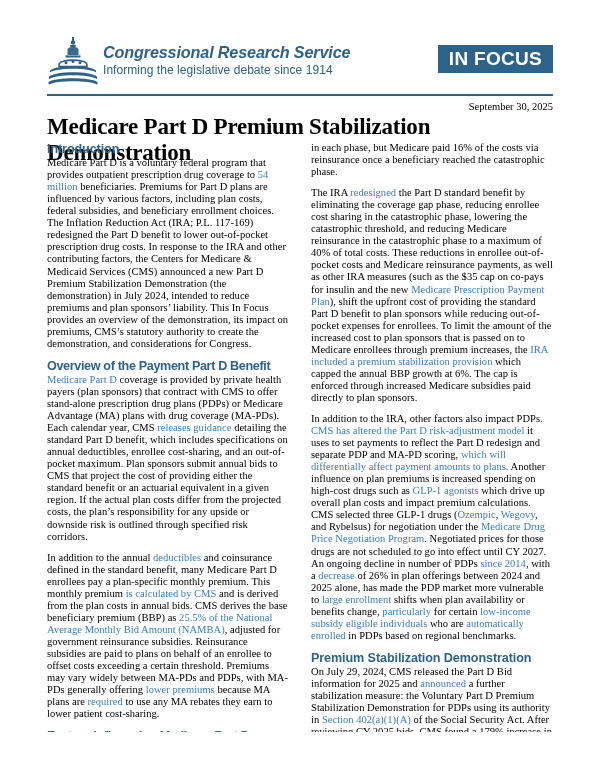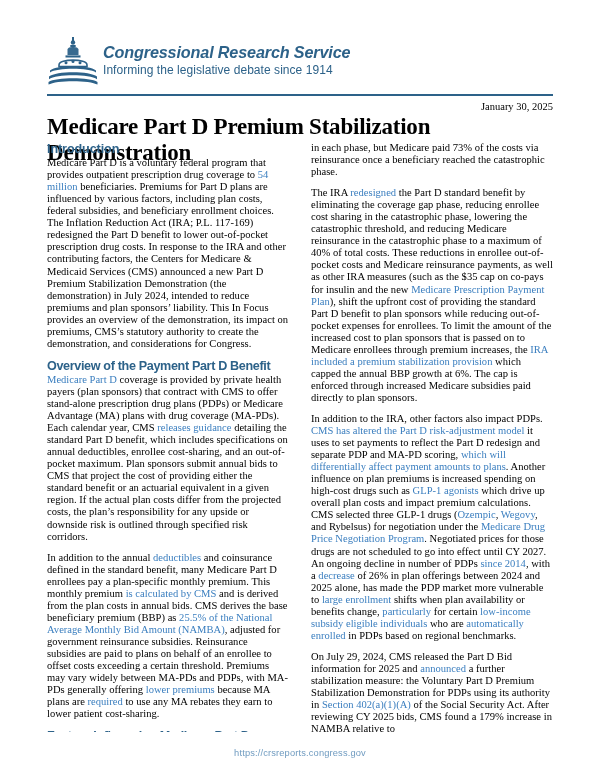--- a/index.html
+++ b/index.html
@@ -200,25 +200,26 @@
             <path d="M1.5 46.0 C9 41.0 43 41.0 50.5 46.0 L50.5 48.6 C43 44.0 9 44.0 1.5 48.6 Z"></path>
           </g>
         </svg>
       </div>
       <div class="logo-text">
         <div class="logo-title">Congressional Research Service</div>
         <div class="logo-sub">Informing the legislative debate since 1914</div>
       </div>
     </div>
 
+    <div class="badge">IN FOCUS</div>
   </div>
 
   <div class="rule"></div>
 
-  <div class="pubdate">January 30, 2025</div>
+  <div class="pubdate">September 30, 2025</div>
   <div class="doc-title">Medicare Part D Premium Stabilization Demonstration</div>
 
   <div class="cols">
 
     <div class="col col-left">
 
       <h2 class="sect">Introduction</h2>
 
       <p class="body"><span>Medicare Part D is a voluntary federal program that provides outpatient prescription drug coverage to </span><a class="lnk" href="#">54 million</a><span> beneficiaries. Premiums for Part D plans are influenced by various factors, including plan costs, federal subsidies, and beneficiary enrollment choices. The Inflation Reduction Act (IRA; P.L. 117-169) redesigned the Part D benefit to lower out-of-pocket prescription drug costs. In response to the IRA and other contributing factors, the Centers for Medicare &amp; Medicaid Services (CMS) announced a new Part D Premium Stabilization Demonstration (the demonstration) in July 2024, intended to reduce premiums and plan sponsors’ liability. This In Focus provides an overview of the demonstration, its impact on premiums, CMS’s statutory authority to create the demonstration, and considerations for Congress.</span></p>
 
@@ -227,29 +228,27 @@
       <p class="body"><a class="lnk" href="#">Medicare Part D</a><span> coverage is provided by private health payers (plan sponsors) that contract with CMS to offer stand-alone prescription drug plans (PDPs) or Medicare Advantage (MA) plans with drug coverage (MA-PDs). Each calendar year, CMS </span><a class="lnk" href="#">releases guidance</a><span> detailing the standard Part D benefit, which includes specifications on annual deductibles, enrollee cost-sharing, and an out-of-pocket maximum. Plan sponsors submit annual bids to CMS that project the cost of providing either the standard benefit or an actuarial equivalent in a given region. If the actual plan costs differ from the projected costs, the plan’s responsibility for any upside or downside risk is outlined through specified risk corridors.</span></p>
 
       <p class="body"><span>In addition to the annual </span><a class="lnk" href="#">deductibles</a><span> and coinsurance defined in the standard benefit, many Medicare Part D enrollees pay a plan-specific monthly premium. This monthly premium </span><a class="lnk" href="#">is calculated by CMS</a><span> and is derived from the plan costs in annual bids. CMS derives the base beneficiary premium (BBP) as </span><a class="lnk" href="#">25.5% of the National Average Monthly Bid Amount (NAMBA)</a><span>, adjusted for government reinsurance subsidies. Reinsurance subsidies are paid to plans on behalf of an enrollee to offset costs exceeding a certain threshold. Premiums may vary widely between MA-PDs and PDPs, with MA-PDs generally offering </span><a class="lnk" href="#">lower premiums</a><span> because MA plans are </span><a class="lnk" href="#">required</a><span> to use any MA rebates they earn to lower patient cost-sharing.</span></p>
 
       <h2 class="sect tight">Factors Influencing Medicare Part D Premiums in 2025</h2>
 
     </div>
 
     <div class="col col-right">
 
-      <p class="body">in each phase, but Medicare paid 73% of the costs via reinsurance once a beneficiary reached the catastrophic phase.</p>
+      <p class="body">in each phase, but Medicare paid 16% of the costs via reinsurance once a beneficiary reached the catastrophic phase.</p>
 
       <p class="body"><span>The IRA </span><a class="lnk" href="#">redesigned</a><span> the Part D standard benefit by eliminating the coverage gap phase, reducing enrollee cost sharing in the catastrophic phase, lowering the catastrophic threshold, and reducing Medicare reinsurance in the catastrophic phase to a maximum of 40% of total costs. These reductions in enrollee out-of-pocket costs and Medicare reinsurance payments, as well as other IRA measures (such as the $35 cap on co-pays for insulin and the new </span><a class="lnk" href="#">Medicare Prescription Payment Plan</a><span>), shift the upfront cost of providing the standard Part D benefit to plan sponsors while reducing out-of-pocket expenses for enrollees. To limit the amount of the increased cost to plan sponsors that is passed on to Medicare enrollees through premium increases, the </span><a class="lnk" href="#">IRA included a premium stabilization provision</a><span> which capped the annual BBP growth at 6%. The cap is enforced through increased Medicare subsidies paid directly to plan sponsors.</span></p>
 
       <p class="body"><span>In addition to the IRA, other factors also impact PDPs. </span><a class="lnk" href="#">CMS has altered the Part D risk-adjustment model</a><span> it uses to set payments to reflect the Part D redesign and separate PDP and MA-PD scoring, </span><a class="lnk" href="#">which will differentially affect payment amounts to plans</a><span>. Another influence on plan premiums is increased spending on high-cost drugs such as </span><a class="lnk" href="#">GLP-1 agonists</a><span> which drive up overall plan costs and impact premium calculations. CMS selected three GLP-1 drugs (</span><a class="lnk" href="#">Ozempic</a><span>, </span><a class="lnk" href="#">Wegovy</a><span>, and Rybelsus) for negotiation under the </span><a class="lnk" href="#">Medicare Drug Price Negotiation Program</a><span>. Negotiated prices for those drugs are not scheduled to go into effect until CY 2027. An ongoing decline in number of PDPs </span><a class="lnk" href="#">since 2014</a><span>, with a </span><a class="lnk" href="#">decrease</a><span> of 26% in plan offerings between 2024 and 2025 alone, has made the PDP market more vulnerable to </span><a class="lnk" href="#">large enrollment</a><span> shifts when plan availability or benefits change, </span><a class="lnk" href="#">particularly</a><span> for certain </span><a class="lnk" href="#">low-income subsidy eligible individuals</a><span> who are </span><a class="lnk" href="#">automatically enrolled</a><span> in PDPs based on regional benchmarks.</span></p>
 
+      <h2 class="sect">Premium Stabilization Demonstration</h2>
 
       <p class="body"><span>On July 29, 2024, CMS released the Part D Bid information for 2025 and </span><a class="lnk" href="#">announced</a><span> a further stabilization measure: the Voluntary Part D Premium Stabilization Demonstration for PDPs using its authority in </span><a class="lnk" href="#">Section 402(a)(1)(A)</a><span> of the Social Security Act. After reviewing CY 2025 bids, CMS found a 179% increase in NAMBA relative to </span></p>
 
     </div>
   </div>
 
-  <div class="footer">
-    <a href="#">https://crsreports.congress.gov</a>
-  </div>
 
 </div>
 
 </body></html>

